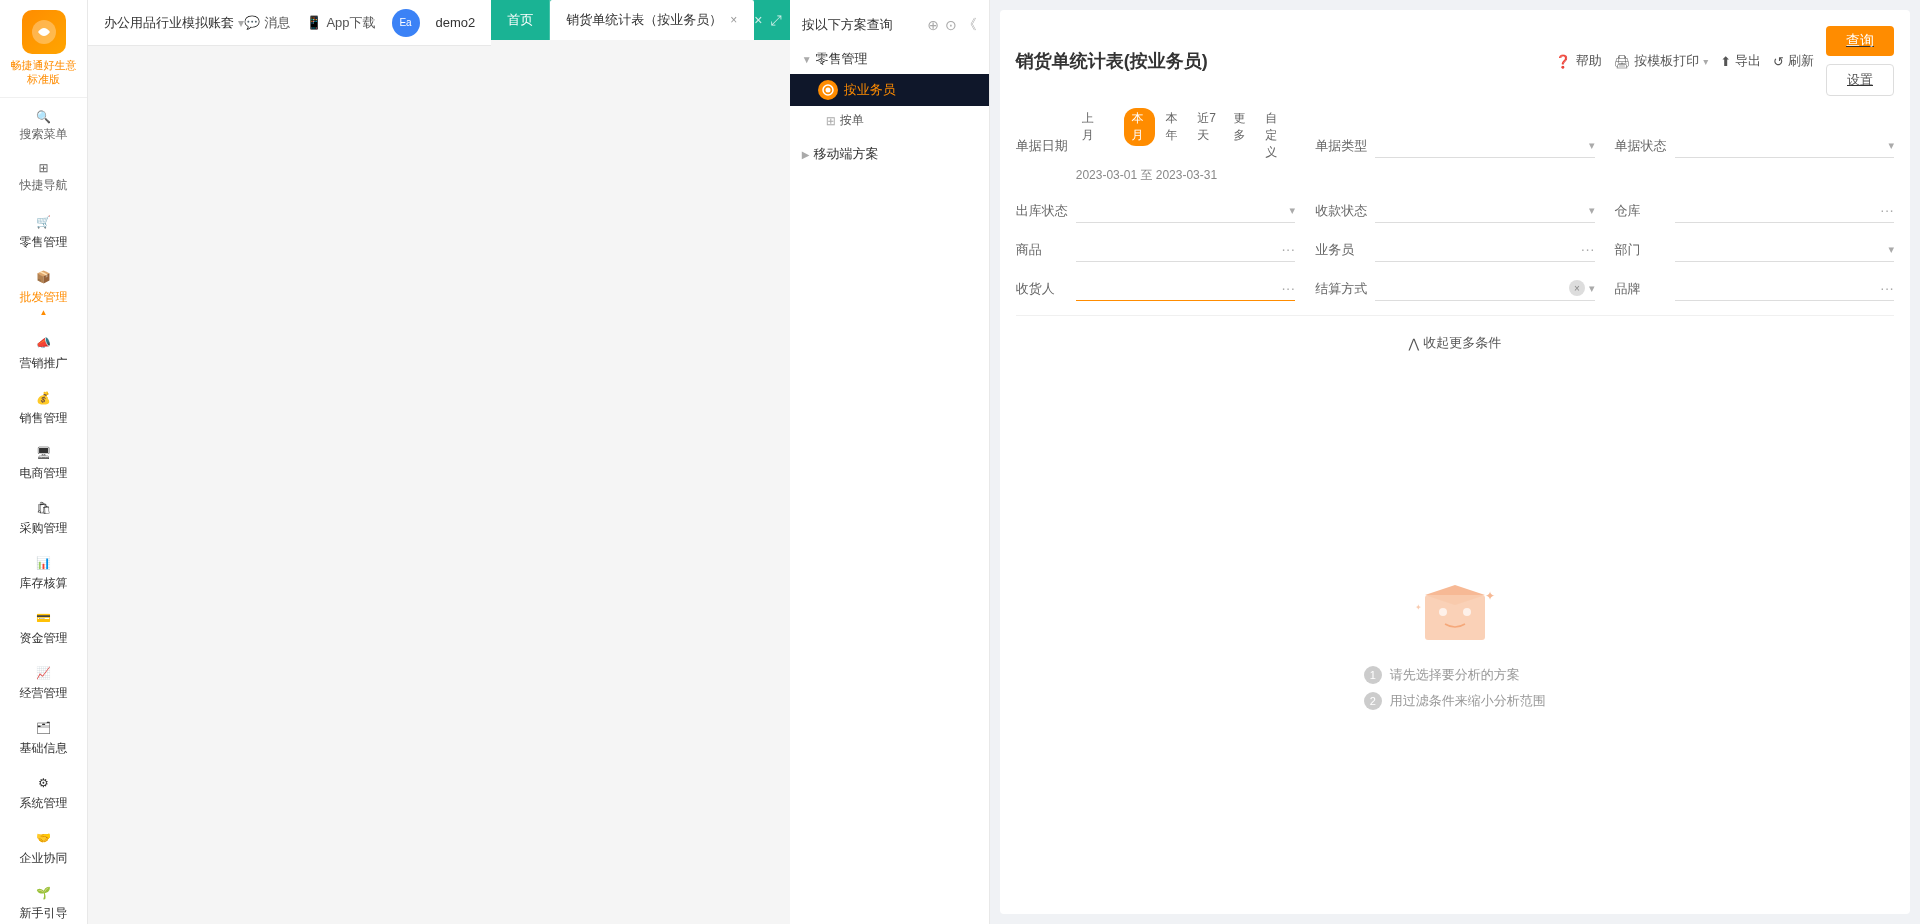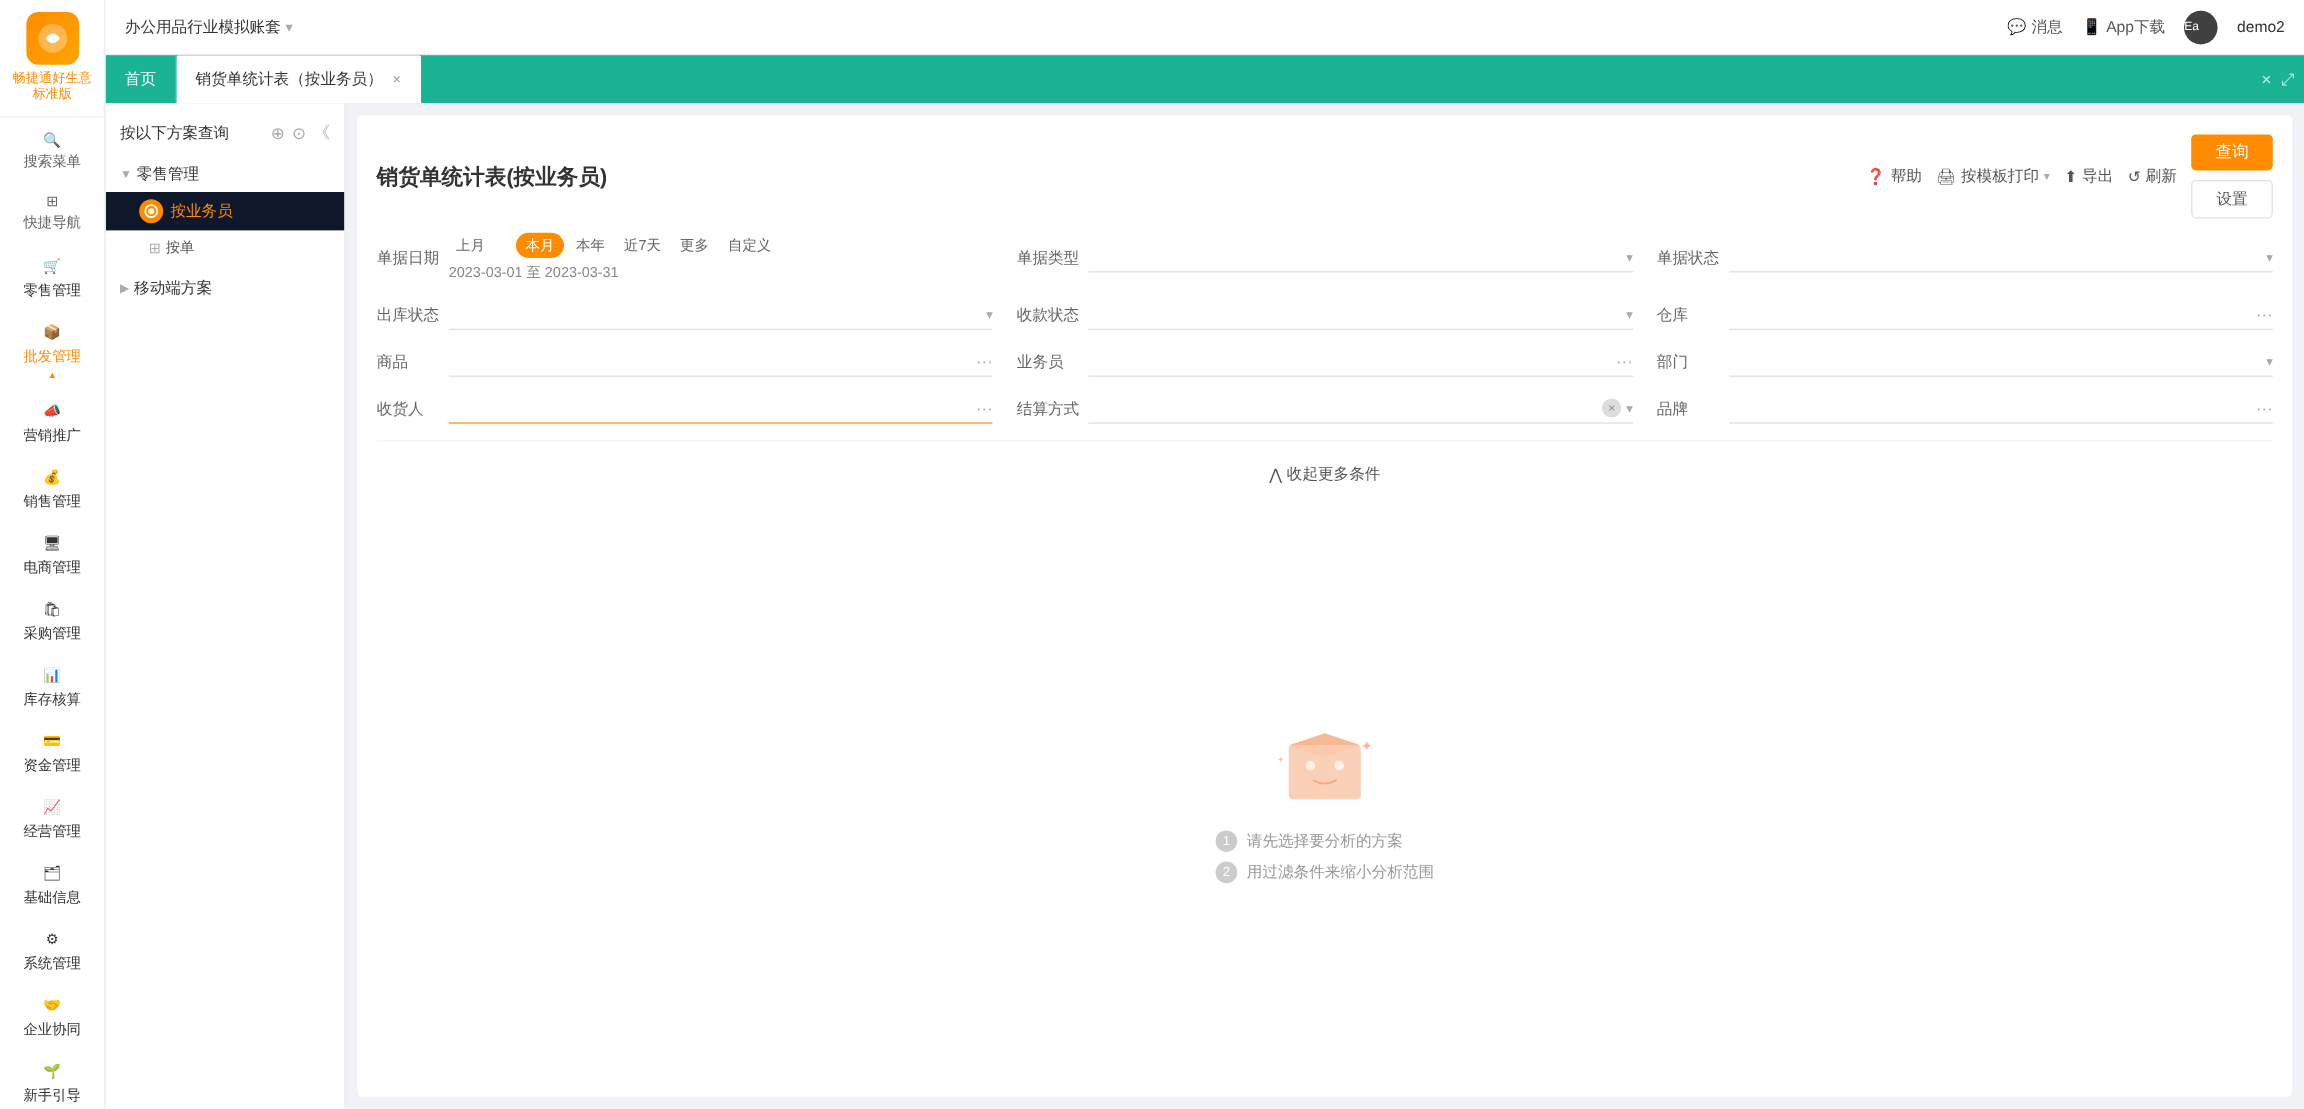--- a/index.html
+++ b/index.html
@@ -13,29 +13,29 @@
     .logo-text { font-size: 11px; color: #ff8c00; text-align: center; line-height: 1.3; }
     .sidebar-search { width: 100%; padding: 8px 6px; }
     .sidebar-search-btn { width: 100%; background: none; border: none; color: #666; font-size: 12px; cursor: pointer; display: flex; flex-direction: column; align-items: center; gap: 2px; padding: 4px; }
     .sidebar-nav-btn { width: 100%; background: none; border: none; color: #666; font-size: 12px; cursor: pointer; display: flex; flex-direction: column; align-items: center; gap: 2px; padding: 6px 4px; }
     .sidebar-item { width: 100%; display: flex; flex-direction: column; align-items: center; padding: 8px 4px; cursor: pointer; color: #333; font-size: 12px; gap: 2px; }
     .sidebar-item.active { color: #ff8c00; }
     .sidebar-item-icon { width: 20px; height: 20px; display: flex; align-items: center; justify-content: center; }
     .divider { width: 60%; height: 1px; background: #f0f0f0; margin: 2px 0; }
 
     
-    .main { flex: 1; display: flex; flex-direction: column; overflow: hidden; }
+    .main { flex: 1; display: flex; flex-direction: row; overflow: hidden; }
 
     
     .topbar { height: 46px; background: #fff; display: flex; align-items: center; justify-content: space-between; padding: 0 16px; border-bottom: 1px solid #e8e8e8; flex-shrink: 0; }
     .topbar-left { display: flex; align-items: center; gap: 8px; font-size: 13px; color: #333; }
     .topbar-dropdown { display: flex; align-items: center; gap: 4px; cursor: pointer; }
     .topbar-right { display: flex; align-items: center; gap: 16px; }
     .topbar-btn { display: flex; align-items: center; gap: 4px; color: #555; cursor: pointer; font-size: 13px; background: none; border: none; }
-    .avatar { width: 28px; height: 28px; border-radius: 50%; background: #404040; display: flex; align-items: center; color: #fff; font-size: 11px; overflow: hidden; }
+    .avatar { width: 28px; height: 28px; border-radius: 50%; background: #3b82f6; display: flex; align-items: center; justify-content: center; color: #fff; font-size: 11px; overflow: hidden; }
 
     
     .tabbar { height: 40px; background: #1ab394; display: flex; align-items: center; padding: 0 0; flex-shrink: 0; }
     .tab { display: flex; align-items: center; padding: 0 16px; height: 100%; font-size: 13px; color: rgba(255,255,255,0.85); cursor: pointer; gap: 8px; border-right: 1px solid rgba(255,255,255,0.2); }
     .tab.active { background: #fff; color: #333; border-radius: 2px 2px 0 0; }
     .tab-close { color: #999; font-size: 12px; cursor: pointer; }
     .tab-home { color: #fff; }
     .tabbar-actions { margin-left: auto; display: flex; align-items: center; gap: 8px; padding-right: 8px; }
     .tabbar-action-btn { background: none; border: none; color: rgba(255,255,255,0.8); cursor: pointer; font-size: 14px; }
 
@@ -259,21 +259,21 @@
             <span style="font-size:10px;color:#aaa;">▾</span>
           </button>
           <button class="action-btn">
             <span>⬆</span>
             <span>导出</span>
           </button>
           <button class="action-btn">
             <span>↺</span>
             <span>刷新</span>
           </button>
-          <div style="display:flex;flex-direction:column;gap:4px;">
+          <div style="display:flex;flex-direction:column;gap:4px;text-decoration:underline;">
             <button class="query-btn">
               <span>查询</span>
             </button>
             <button class="settings-btn">
               <span>设置</span>
             </button>
           </div>
         </div>
       </div>
 

